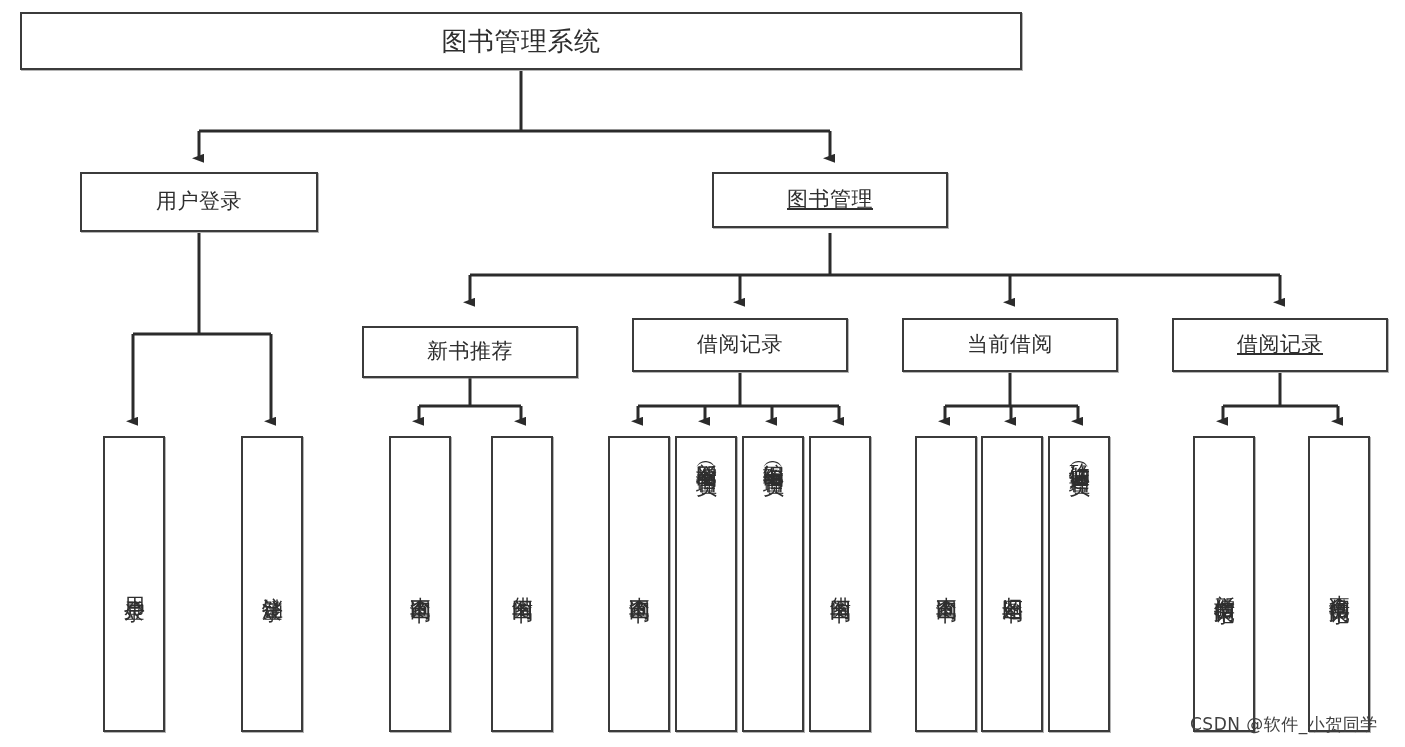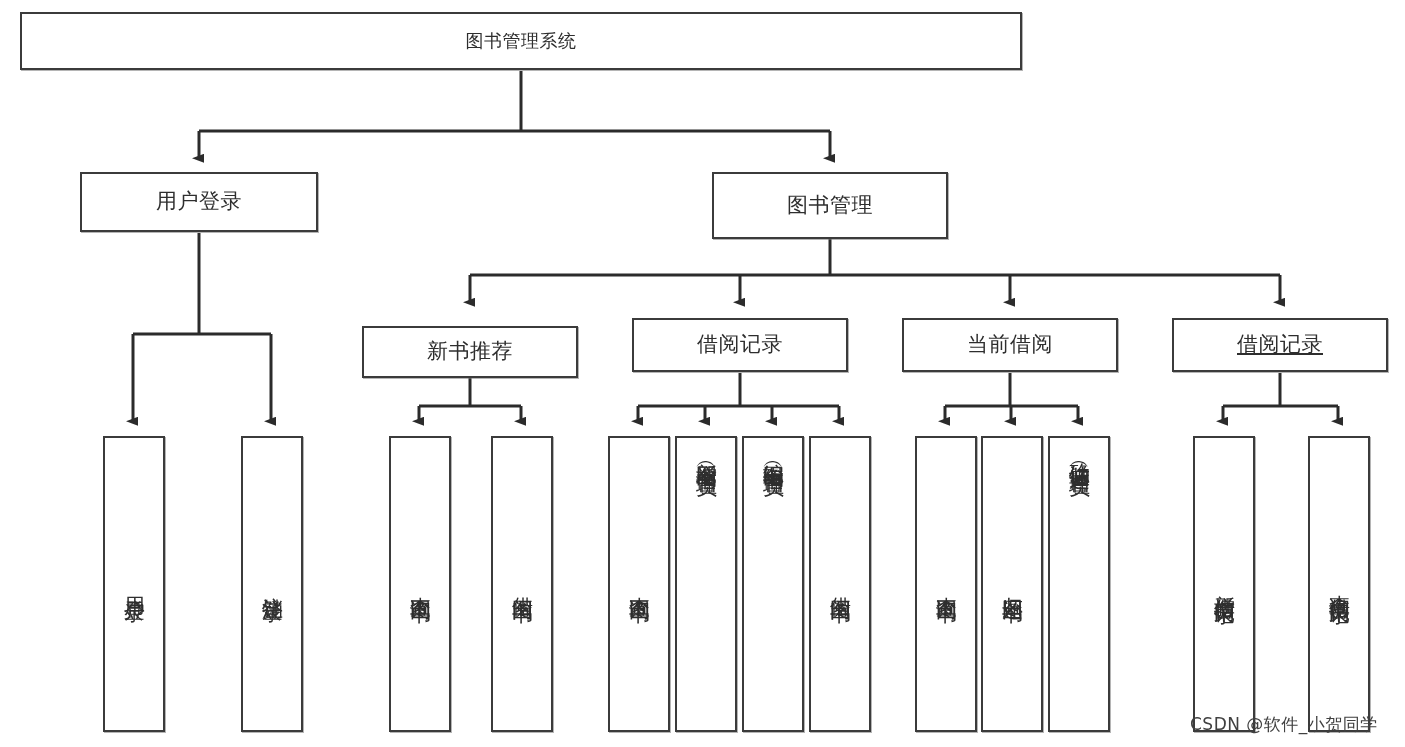--- a/index.html
+++ b/index.html
@@ -35,21 +35,21 @@
     align-items: center;
     justify-content: center;
     color: #2e2e2e;
     letter-spacing: 0.5px;
   }
   .node.h {
     font-size: 21px;
     line-height: 1.1;
   }
   .node.title {
-    font-size: 18px;
+    font-size: 26px;
     text-align: center;
   }
   .node.v {
     writing-mode: vertical-rl;
     text-orientation: upright;
     font-size: 21px;
     line-height: 1.18;
     letter-spacing: 2px;
     padding: 4px 0;
   }
@@ -120,21 +120,21 @@
     </g>
   </svg>
 
   <div class="node h title" style="left:20px; top:12px; width:1002px; height:58px;">
     <span>图书管理系统</span>
   </div>
 
   <div class="node h" style="left:80px; top:172px; width:238px; height:60px;">
     <span>用户登录</span>
   </div>
-  <div class="node h" style="left:712px; top:172px; width:236px; height:67px;">
+  <div class="node h" style="left:712px; top:172px; width:236px; height:56px;text-decoration:underline;">
     <span>图书管理</span>
   </div>
 
   <div class="node h" style="left:362px; top:318px; width:216px; height:52px;margin-top:8px;">
     <span>新书推荐</span>
   </div>
   <div class="node h" style="left:632px; top:318px; width:216px; height:54px;">
     <span>借阅记录</span>
   </div>
   <div class="node h" style="left:902px; top:318px; width:216px; height:54px;">

